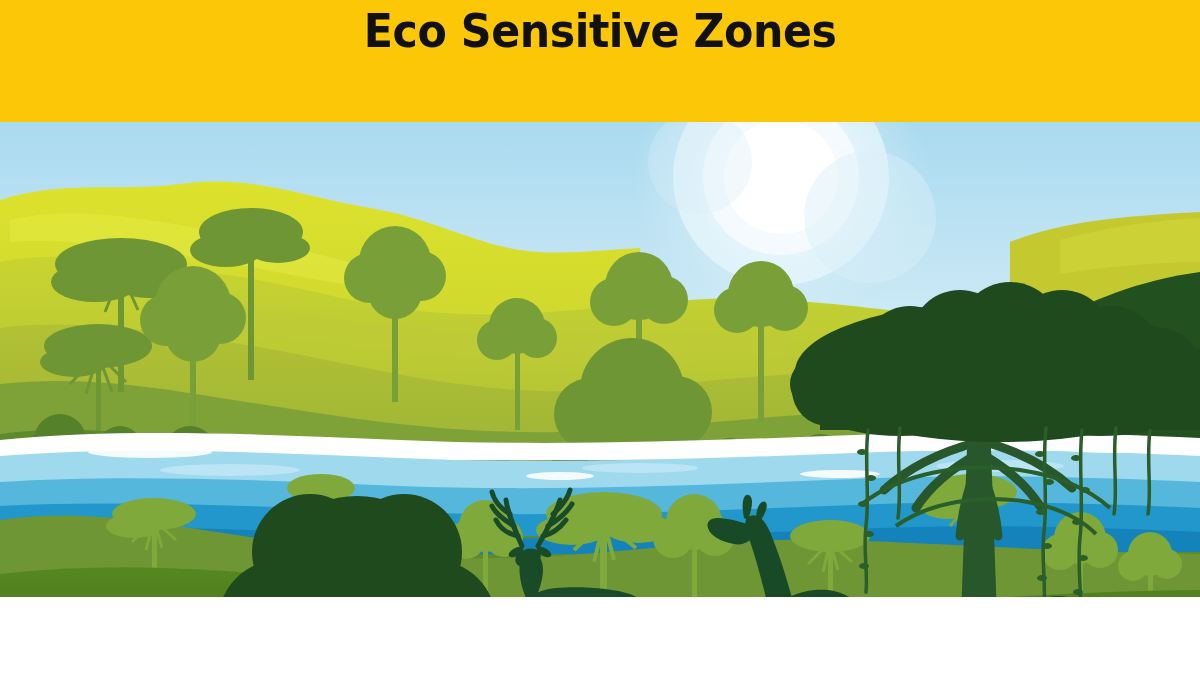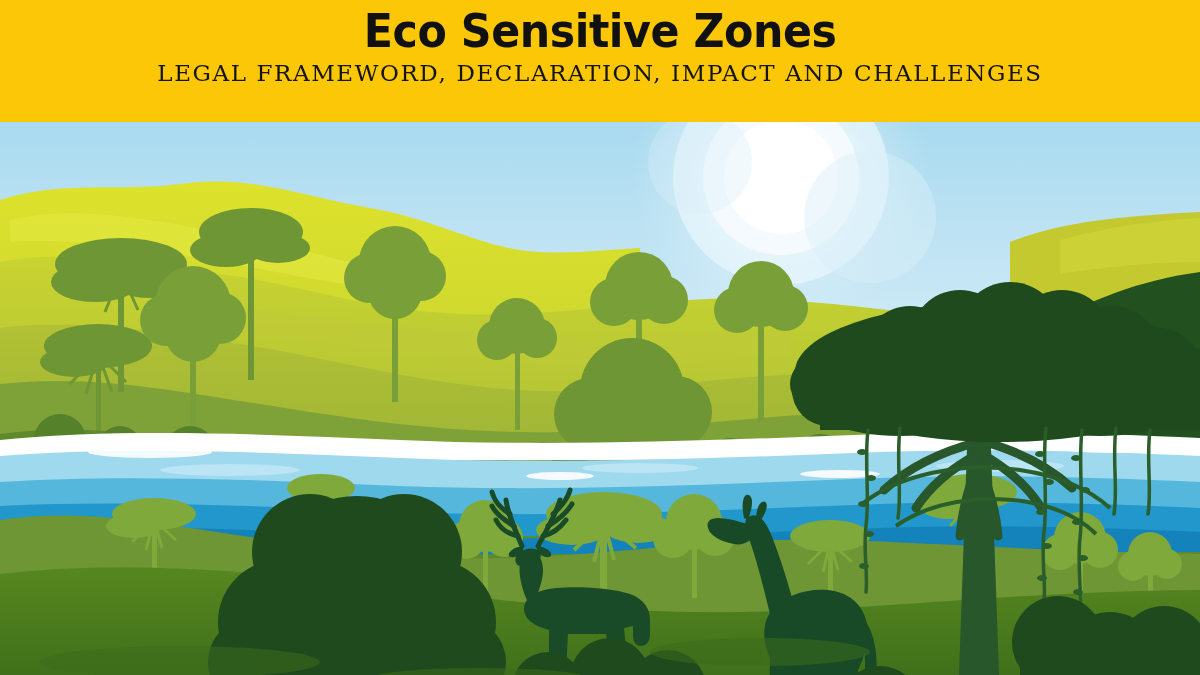--- a/index.html
+++ b/index.html
@@ -1,20 +1,20 @@
 <!DOCTYPE html>
 <html><head>
 <meta charset="utf-8">
 <style>
   html,body{margin:0;padding:0;background:#fff;}
   body{font-family:"Liberation Sans",sans-serif;}
 
   #poster{
     position:relative;
-    width:1200px;height:675px;
+    width:1200px;height:597px;
     overflow:hidden;
     background:#FBC707;
   }
 
   
   #header{
     position:absolute;left:0;top:0;width:1200px;height:122px;
     background:#FBC707;
     display:flex;flex-direction:column;
     align-items:center;justify-content:flex-start;
@@ -56,21 +56,20 @@
   }
   #logo svg{display:block;width:168px;height:92px;}
 </style>
 </head>
 <body>
 
 <div id="poster">
 
   <div id="header">
     <div id="title">Eco Sensitive Zones</div>
-    <div id="subtitle">LEGAL FRAMEWORD, DECLARATION, IMPACT AND CHALLENGES</div>
   </div>
 
   <div id="scene">
     <svg viewBox="0 0 1200 553" preserveAspectRatio="none" xmlns="http://www.w3.org/2000/svg">
       <defs>
         <linearGradient id="skyGrad" x1="0" y1="0" x2="0" y2="1">
           <stop offset="0%" stop-color="#A9DAEF"></stop>
           <stop offset="55%" stop-color="#CDE9F6"></stop>
           <stop offset="100%" stop-color="#E7F5FB"></stop>
         </linearGradient>

